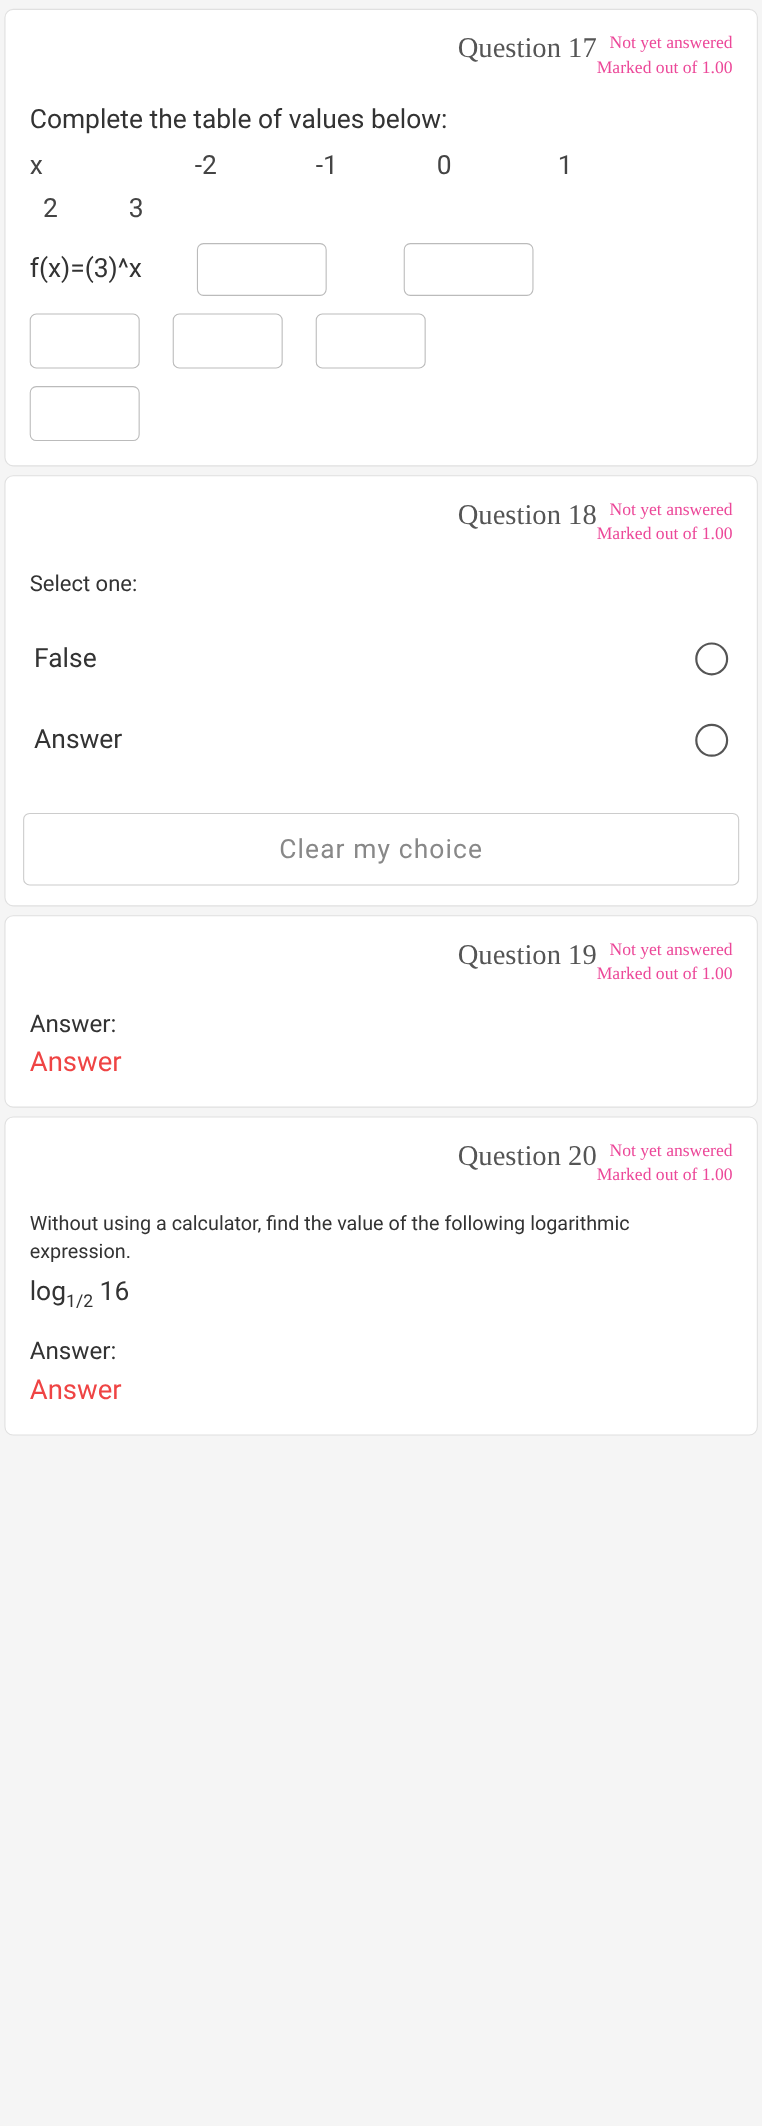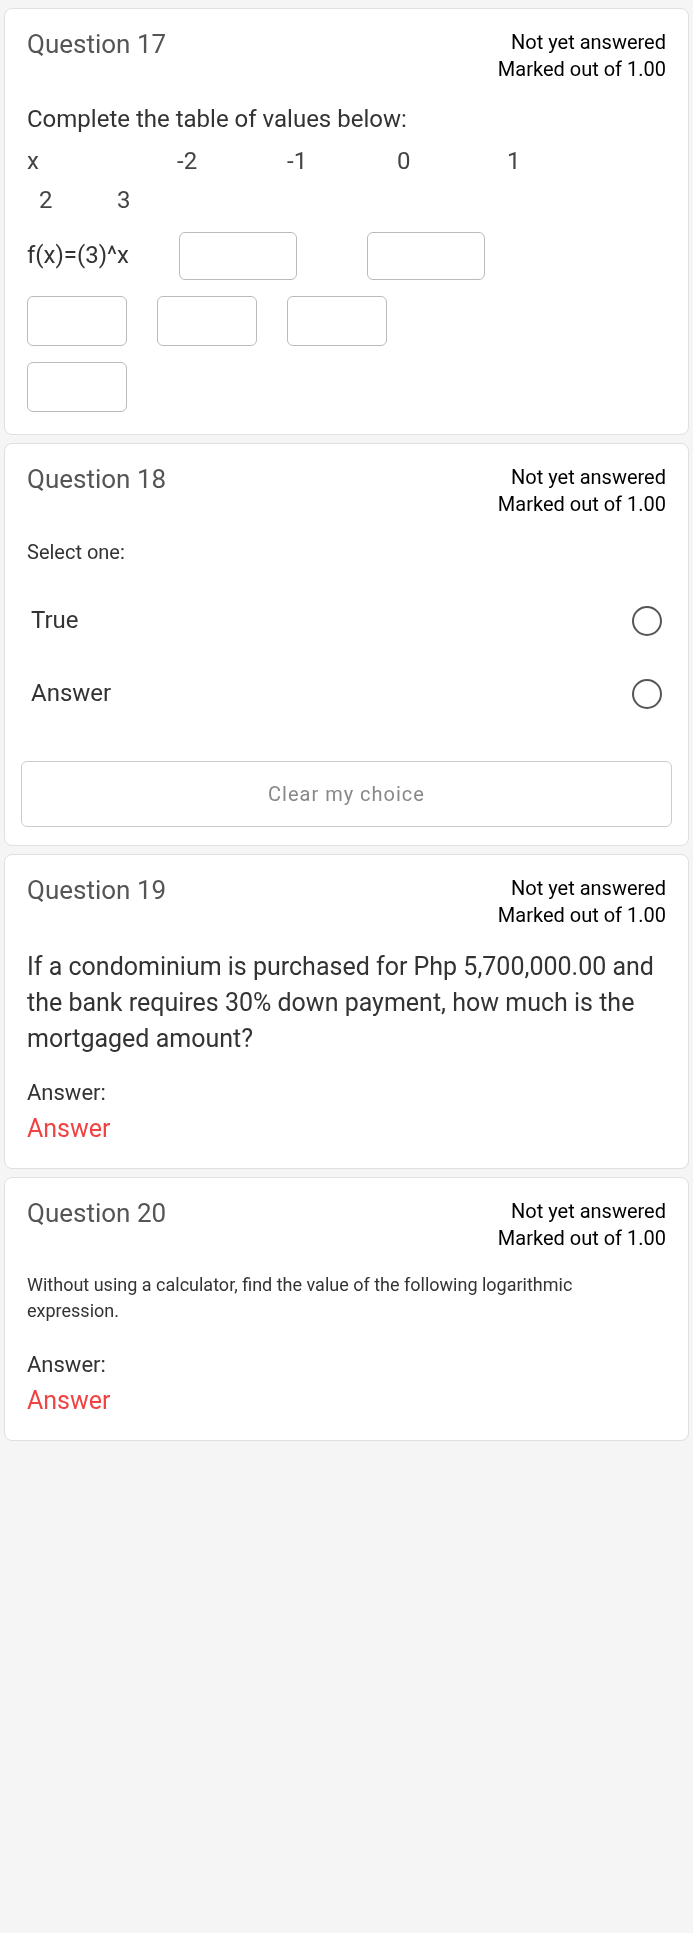--- a/index.html
+++ b/index.html
@@ -13,33 +13,34 @@
   }
   .question-card {
     background: #fff;
     border: 1px solid #e0e0e0;
     border-radius: 8px;
     margin: 8px 4px;
     overflow: hidden;
   }
   .q-header {
     display: flex;
-    justify-content: space-between;
+    justify-content: flex-end;
     align-items: flex-start;
     padding: 20px 22px 14px 22px;
+    font-family: Liberation Serif, serif;
   }
   .q-title {
     font-size: 26px;
     color: #555;
     font-weight: 400;
   }
   .q-status {
     text-align: right;
-    font-size: 20px;
-    color: #000000;
+    font-size: 16px;
+    color: #ec4899;
     line-height: 1.35;
   }
   .q-body {
     padding: 6px 22px 22px 22px;
     font-size: 24px;
     color: #333;
     line-height: 1.4;
   }
   .prompt-line { font-size: 24px; margin-bottom: 8px; }
   .tbl-row {
@@ -116,21 +117,21 @@
     flex-shrink: 0;
   }
   .clear-btn {
     margin: 8px 16px 18px 16px;
     border: 1px solid #ccc;
     border-radius: 6px;
     height: 66px;
     display: flex;
     align-items: center;
     justify-content: center;
-    font-size: 20px;
+    font-size: 24px;
     color: #888;
     letter-spacing: 1px;
     cursor: pointer;
     background: #fff;
   }
   .q-text { font-size: 25px; line-height: 1.45; margin-bottom: 20px; }
   .answer-label { font-size: 22px; color: #333; margin-bottom: 2px; }
   .answer-placeholder { font-size: 25px; color: #ef4444; }
   .log-expr { font-size: 24px; margin-top: 4px; }
   .log-expr .subsm { font-size: 16px; vertical-align: sub; }
@@ -180,21 +181,21 @@
   <div class="q-header">
     <div class="q-title">Question 18</div>
     <div class="q-status">
       <div>Not yet answered</div>
       <div>Marked out of 1.00</div>
     </div>
   </div>
   <div class="q-body">
     <div class="select-one">Select one:</div>
     <div class="radio-option">
-      <span>True</span>
+      <span>False</span>
       <span class="radio-circle"></span>
     </div>
     <div class="radio-option">
       <span>Answer</span>
       <span class="radio-circle"></span>
     </div>
   </div>
   <div class="clear-btn">
     <span>Clear my choice</span>
   </div>
@@ -202,33 +203,35 @@
 
 <div class="question-card">
   <div class="q-header">
     <div class="q-title">Question 19</div>
     <div class="q-status">
       <div>Not yet answered</div>
       <div>Marked out of 1.00</div>
     </div>
   </div>
   <div class="q-body">
-    <div class="q-text">If a condominium is purchased for Php 5,700,000.00 and the bank requires 30% down payment, how much is the mortgaged amount?</div>
     <div class="answer-label">Answer:</div>
     <div class="answer-placeholder">Answer</div>
   </div>
 </div>
 
 <div class="question-card">
   <div class="q-header">
     <div class="q-title">Question 20</div>
     <div class="q-status">
       <div>Not yet answered</div>
       <div>Marked out of 1.00</div>
     </div>
   </div>
   <div class="q-body">
     <div class="q-text" style="font-size:18px;margin-bottom:6px">Without using a calculator, find the value of the following logarithmic expression.</div>
+    <div class="log-expr">
+      <span>log</span><span class="subsm">1/2</span><span> 16</span>
+    </div>
     <div style="height:20px"></div>
     <div class="answer-label">Answer:</div>
     <div class="answer-placeholder">Answer</div>
   </div>
 </div>
 
 </body></html>

